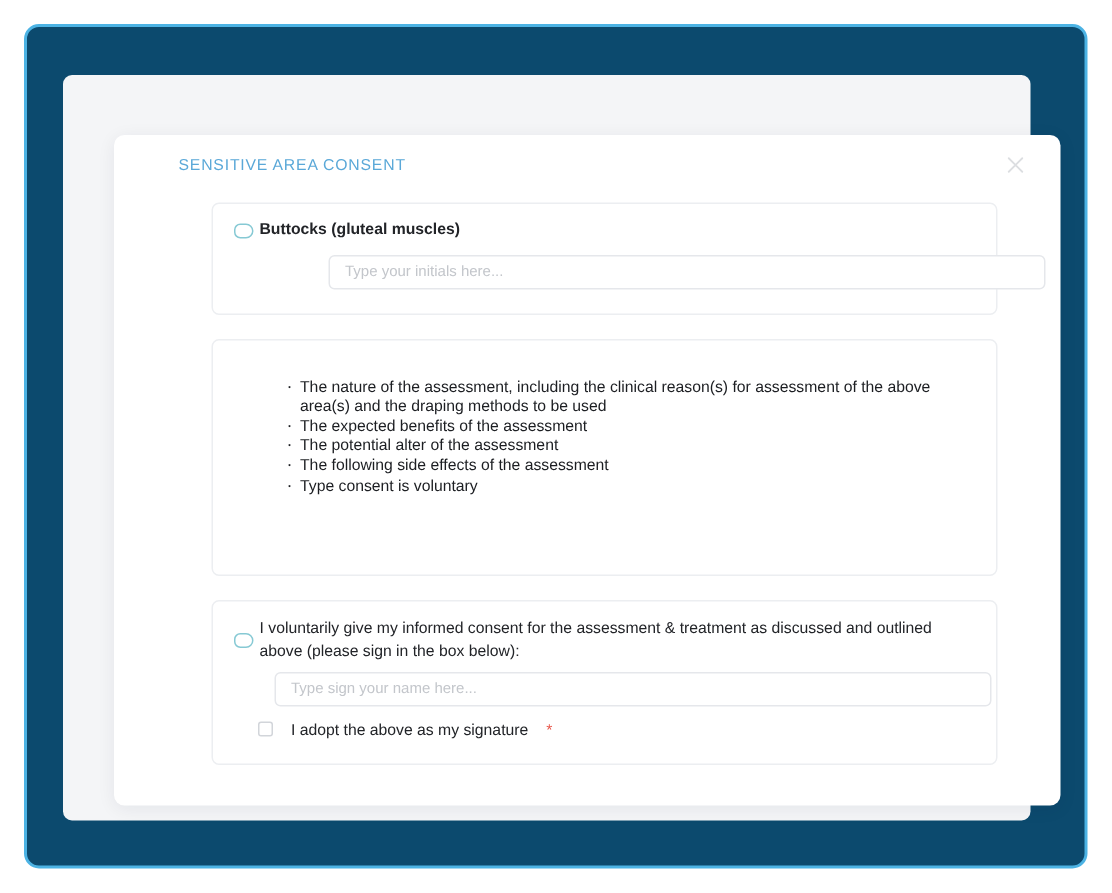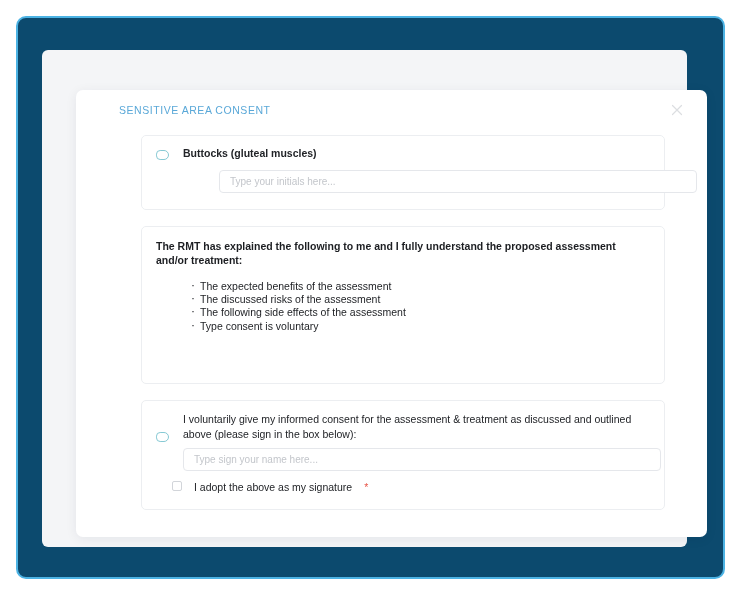--- a/index.html
+++ b/index.html
@@ -121,22 +121,22 @@
     width: 13px;
     height: 10px;
     box-sizing: border-box;
     border: 1.3px solid #86c9d4;
     border-radius: 5px 6px 6px 5px;
     flex: 0 0 auto;
   }
 
   .row-with-icon {
     display: flex;
-    align-items: flex-end;
-    gap: 14px;
+    align-items: center;
+    gap: 4px;
   }
 
   .item-label {
     font-size: 10.5px;
     color: #222428;
     font-weight: 700;
     line-height: 13px;
   }
 
   .consent-label {
@@ -252,24 +252,24 @@
           <span class="tag-icon"></span>
           <span class="item-label">Buttocks (gluteal muscles)</span>
         </div>
         <div style="position:absolute;left:30px;top:34px;width:478px;padding-left:47px;">
           <input class="text-input" type="text" placeholder="Type your initials here..." style="">
         </div>
       </div>
 
       <div class="section-box" id="section-explain">
         <div style="position:absolute;left:14px;top:12px;right:14px;">
-          <div class="explain-intro">The RMT has explained the following to me and I fully understand the proposed assessment and/or treatment:</div>
           <ul class="bullet-list">
+            <li>The nature of the assessment, including the clinical reason(s) for assessment of the above area(s) and the draping methods to be used</li>
             <li>The expected benefits of the assessment</li>
-            <li>The discussed risks of the assessment</li>
+            <li>The potential alter of the assessment</li>
             <li>The following side effects of the assessment</li>
             <li>Type consent is voluntary</li>
           </ul>
         </div>
       </div>
 
       <div class="section-box" id="section-consent">
         <div class="row-with-icon" style="position:absolute;left:14px;top:11px;right:14px;">
           <span class="tag-icon"></span>
           <span class="consent-label">I voluntarily give my informed consent for the assessment &amp; treatment as discussed and outlined above (please sign in the box below):</span>

